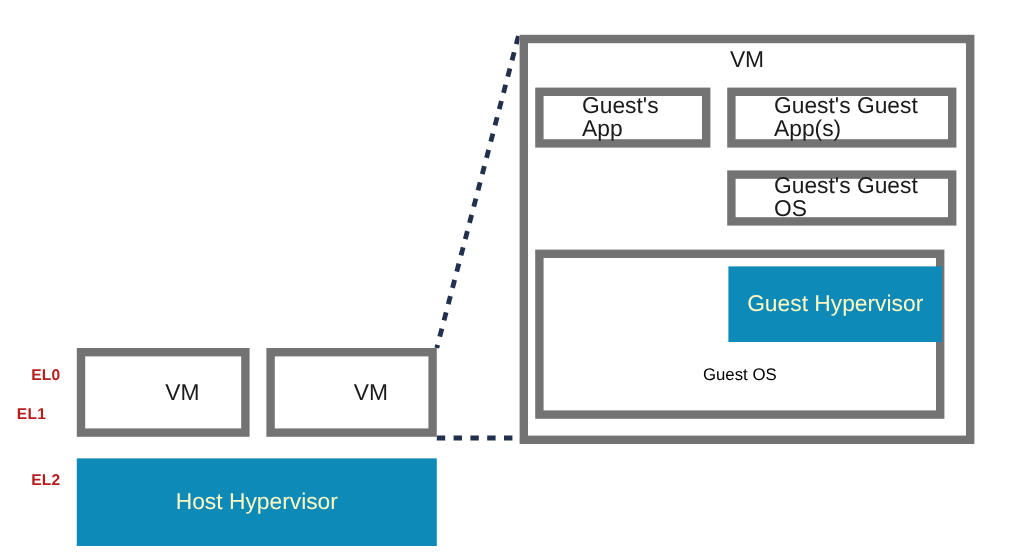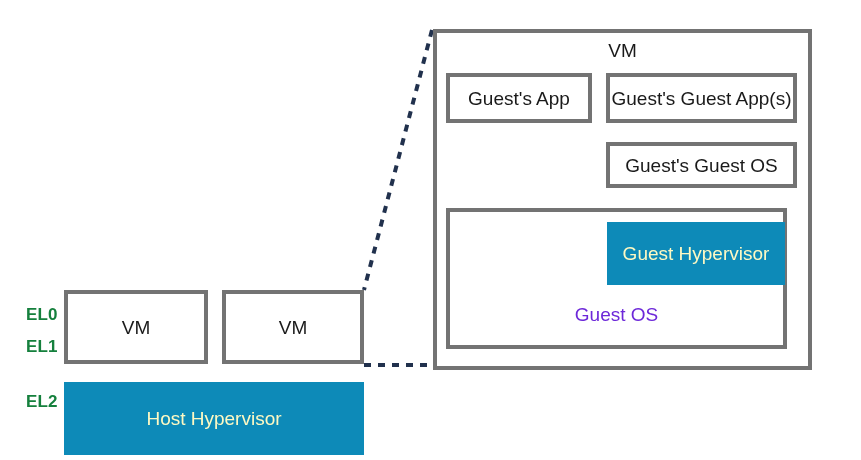--- a/index.html
+++ b/index.html
@@ -19,22 +19,23 @@
     overflow: hidden;
   }
   .box {
     position: absolute;
     box-sizing: border-box;
     display: flex;
     align-items: center;
     justify-content: center;
   }
   .green-box {
-    border: 4px solid #737373;
+    border: 7px solid #737373;
     background: #ffffff;
+    padding-left: 32px;
   }
   .blue-box {
     background: #0D8AB8;
     border: none;
   }
   .label {
     position: absolute;
     color: #1A1A1A;
     white-space: nowrap;
   }
@@ -42,35 +43,35 @@
     color: #1A1A1A;
     font-size: 19px;
     line-height: 1;
   }
   .txt-white {
     color: #fef9c3;
     font-size: 19px;
     line-height: 1;
   }
   .el-label {
-    font-size: 17px;
+    font-size: 13px;
     font-weight: bold;
-    color: #15803d;
+    color: #b91c1c;
     letter-spacing: 0.2px;
   }
   .vm-title {
     position: absolute;
     font-size: 19px;
     color: #1A1A1A;
     line-height: 1;
   }
   .guest-os-title {
     position: absolute;
-    font-size: 19px;
-    color: #6d28d9;
+    font-size: 14px;
+    color: #000000;
     line-height: 1;
     white-space: nowrap;
   }
   svg.connectors {
     position: absolute;
     left: 0;
     top: 0;
     width: 861px;
     height: 460px;
     pointer-events: none;
@@ -80,21 +81,21 @@
 <body>
 
 <div id="canvas">
 
   <svg class="connectors" viewBox="0 0 861 460">
     <line x1="432" y1="30" x2="364" y2="290" stroke="#21314D" stroke-width="4" stroke-dasharray="7 7" stroke-linecap="butt"></line>
     <line x1="364" y1="365" x2="432" y2="365" stroke="#21314D" stroke-width="4" stroke-dasharray="7 7" stroke-linecap="butt"></line>
   </svg>
 
   <div class="label el-label" style="left:26px; top:305px;">EL0</div>
-  <div class="label el-label" style="left:26px; top:337px;">EL1</div>
+  <div class="label el-label" style="left:14px; top:337px;">EL1</div>
   <div class="label el-label" style="left:26px; top:392px;">EL2</div>
 
   <div class="box green-box" style="left:64px; top:290px; width:144px; height:74px;">
     <span class="txt-dark">VM</span>
   </div>
 
   <div class="box green-box" style="left:222px; top:290px; width:142px; height:74px;">
     <span class="txt-dark">VM</span>
   </div>
 

